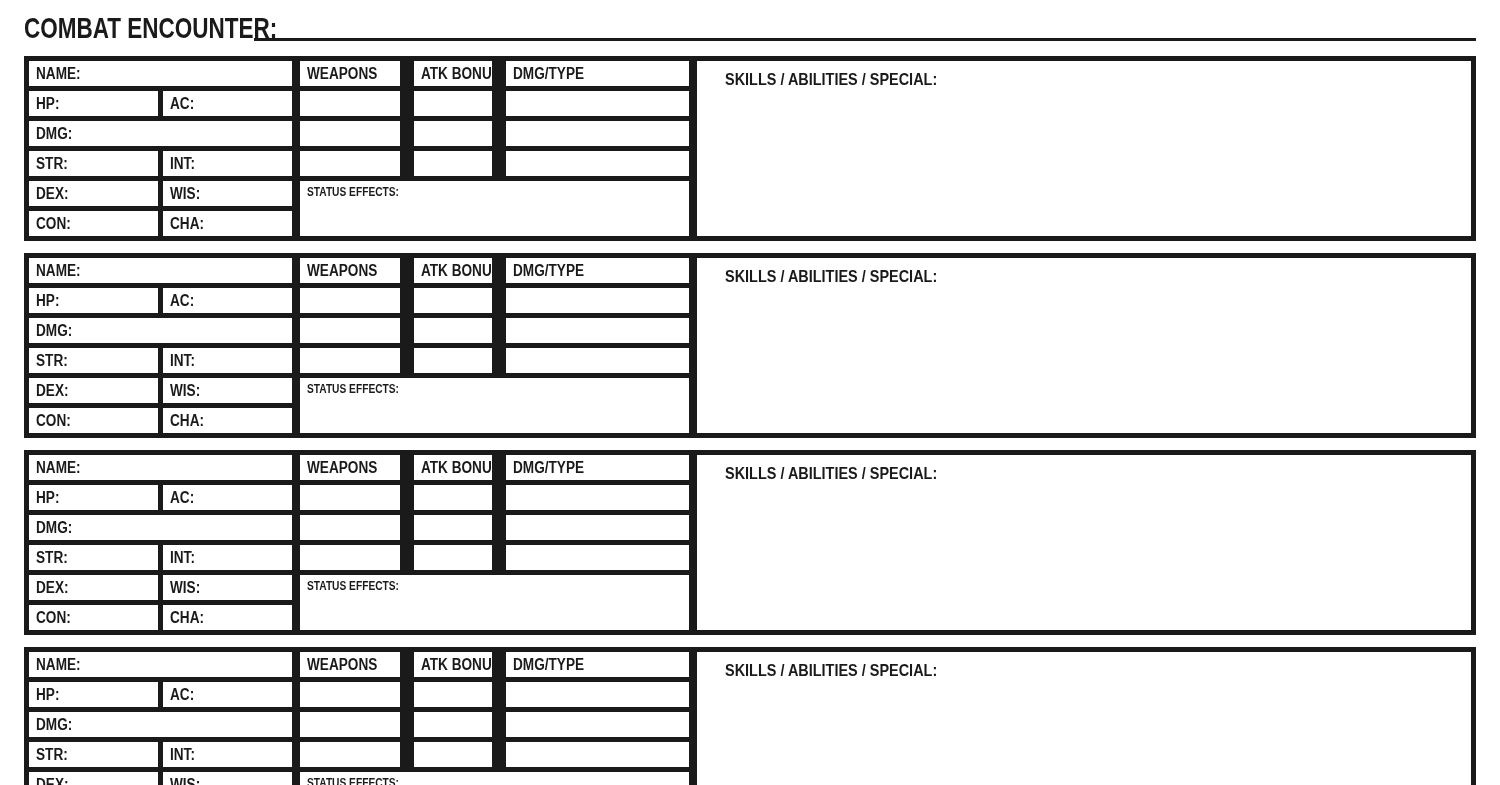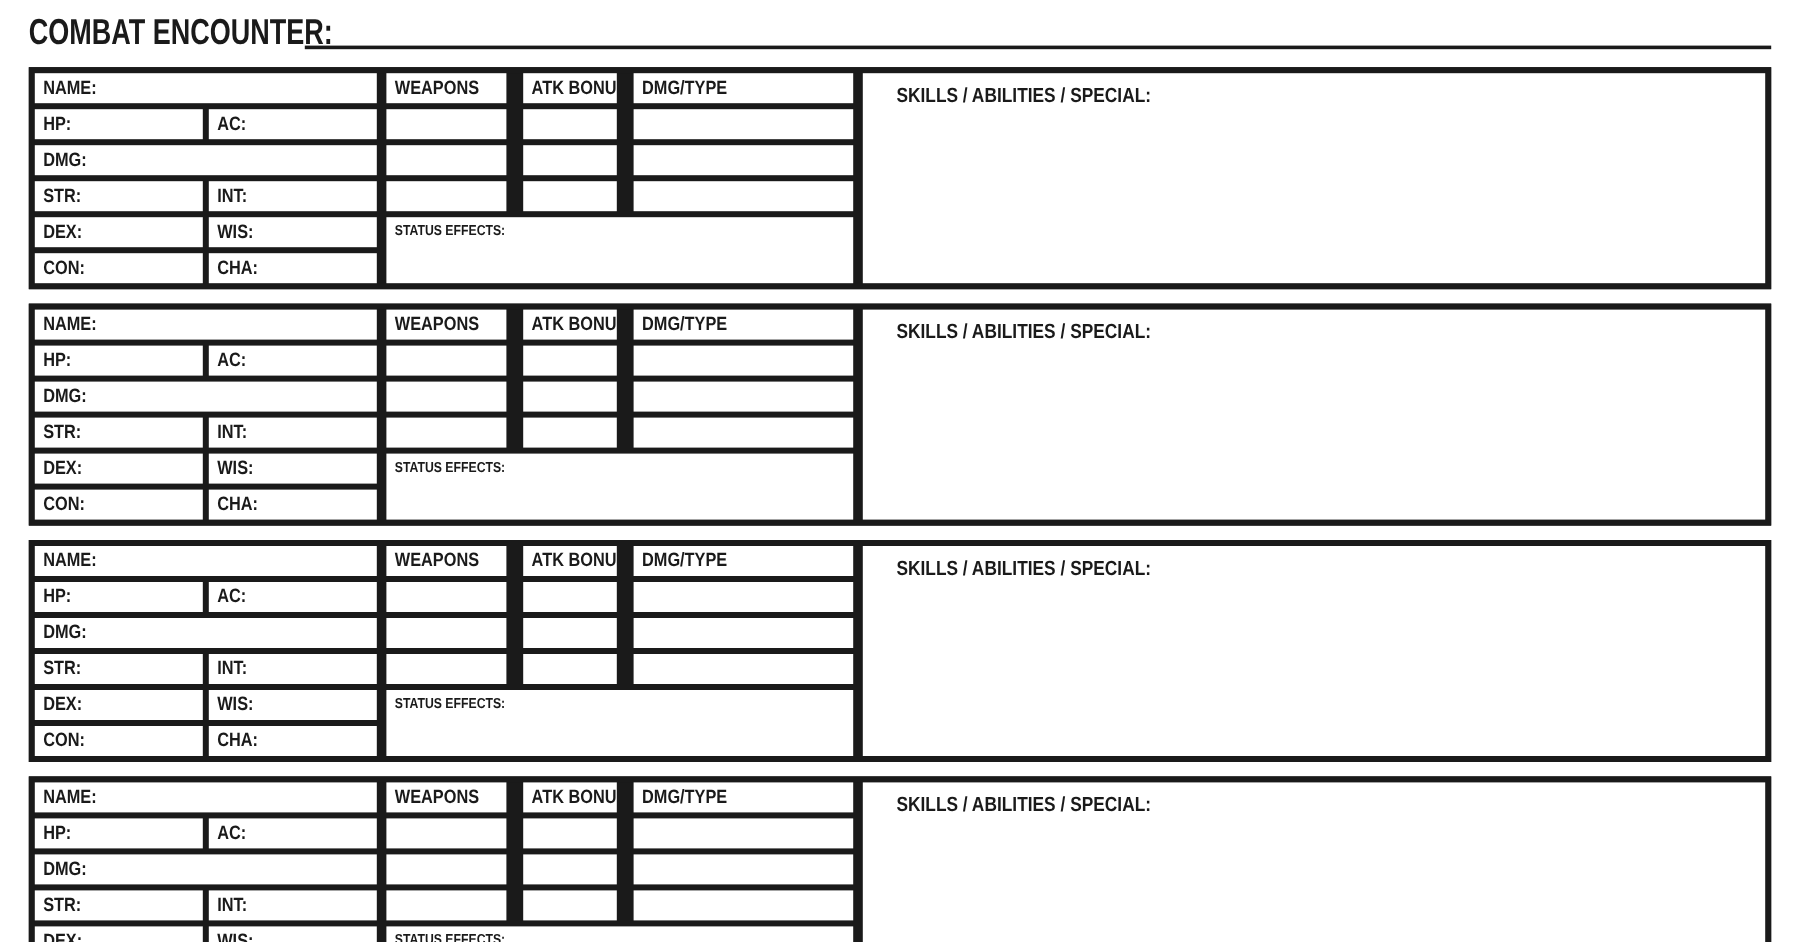--- a/index.html
+++ b/index.html
@@ -30,21 +30,21 @@
 
   
   .block{
     height:185px;width:1452px;
     background:var(--ink);
     border:5px solid var(--ink);
     display:flex;column-gap:8px;
     margin-bottom:12px;
   }
   .sec-left{
-    width:285px;flex:0 0 auto;
+    width:263px;flex:0 0 auto;
     display:grid;grid-template-rows:repeat(6,1fr);row-gap:5px;
   }
   .pair{display:grid;grid-template-columns:1fr 1fr;column-gap:5px;text-align:right;}
   .sec-mid{
     width:389px;flex:0 0 auto;
     display:grid;grid-template-rows:repeat(6,1fr);row-gap:5px;
   }
   .trow{display:grid;grid-template-columns:100px 78px 1fr;column-gap:14px;}
   .sec-right{flex:1;display:flex;}
 

